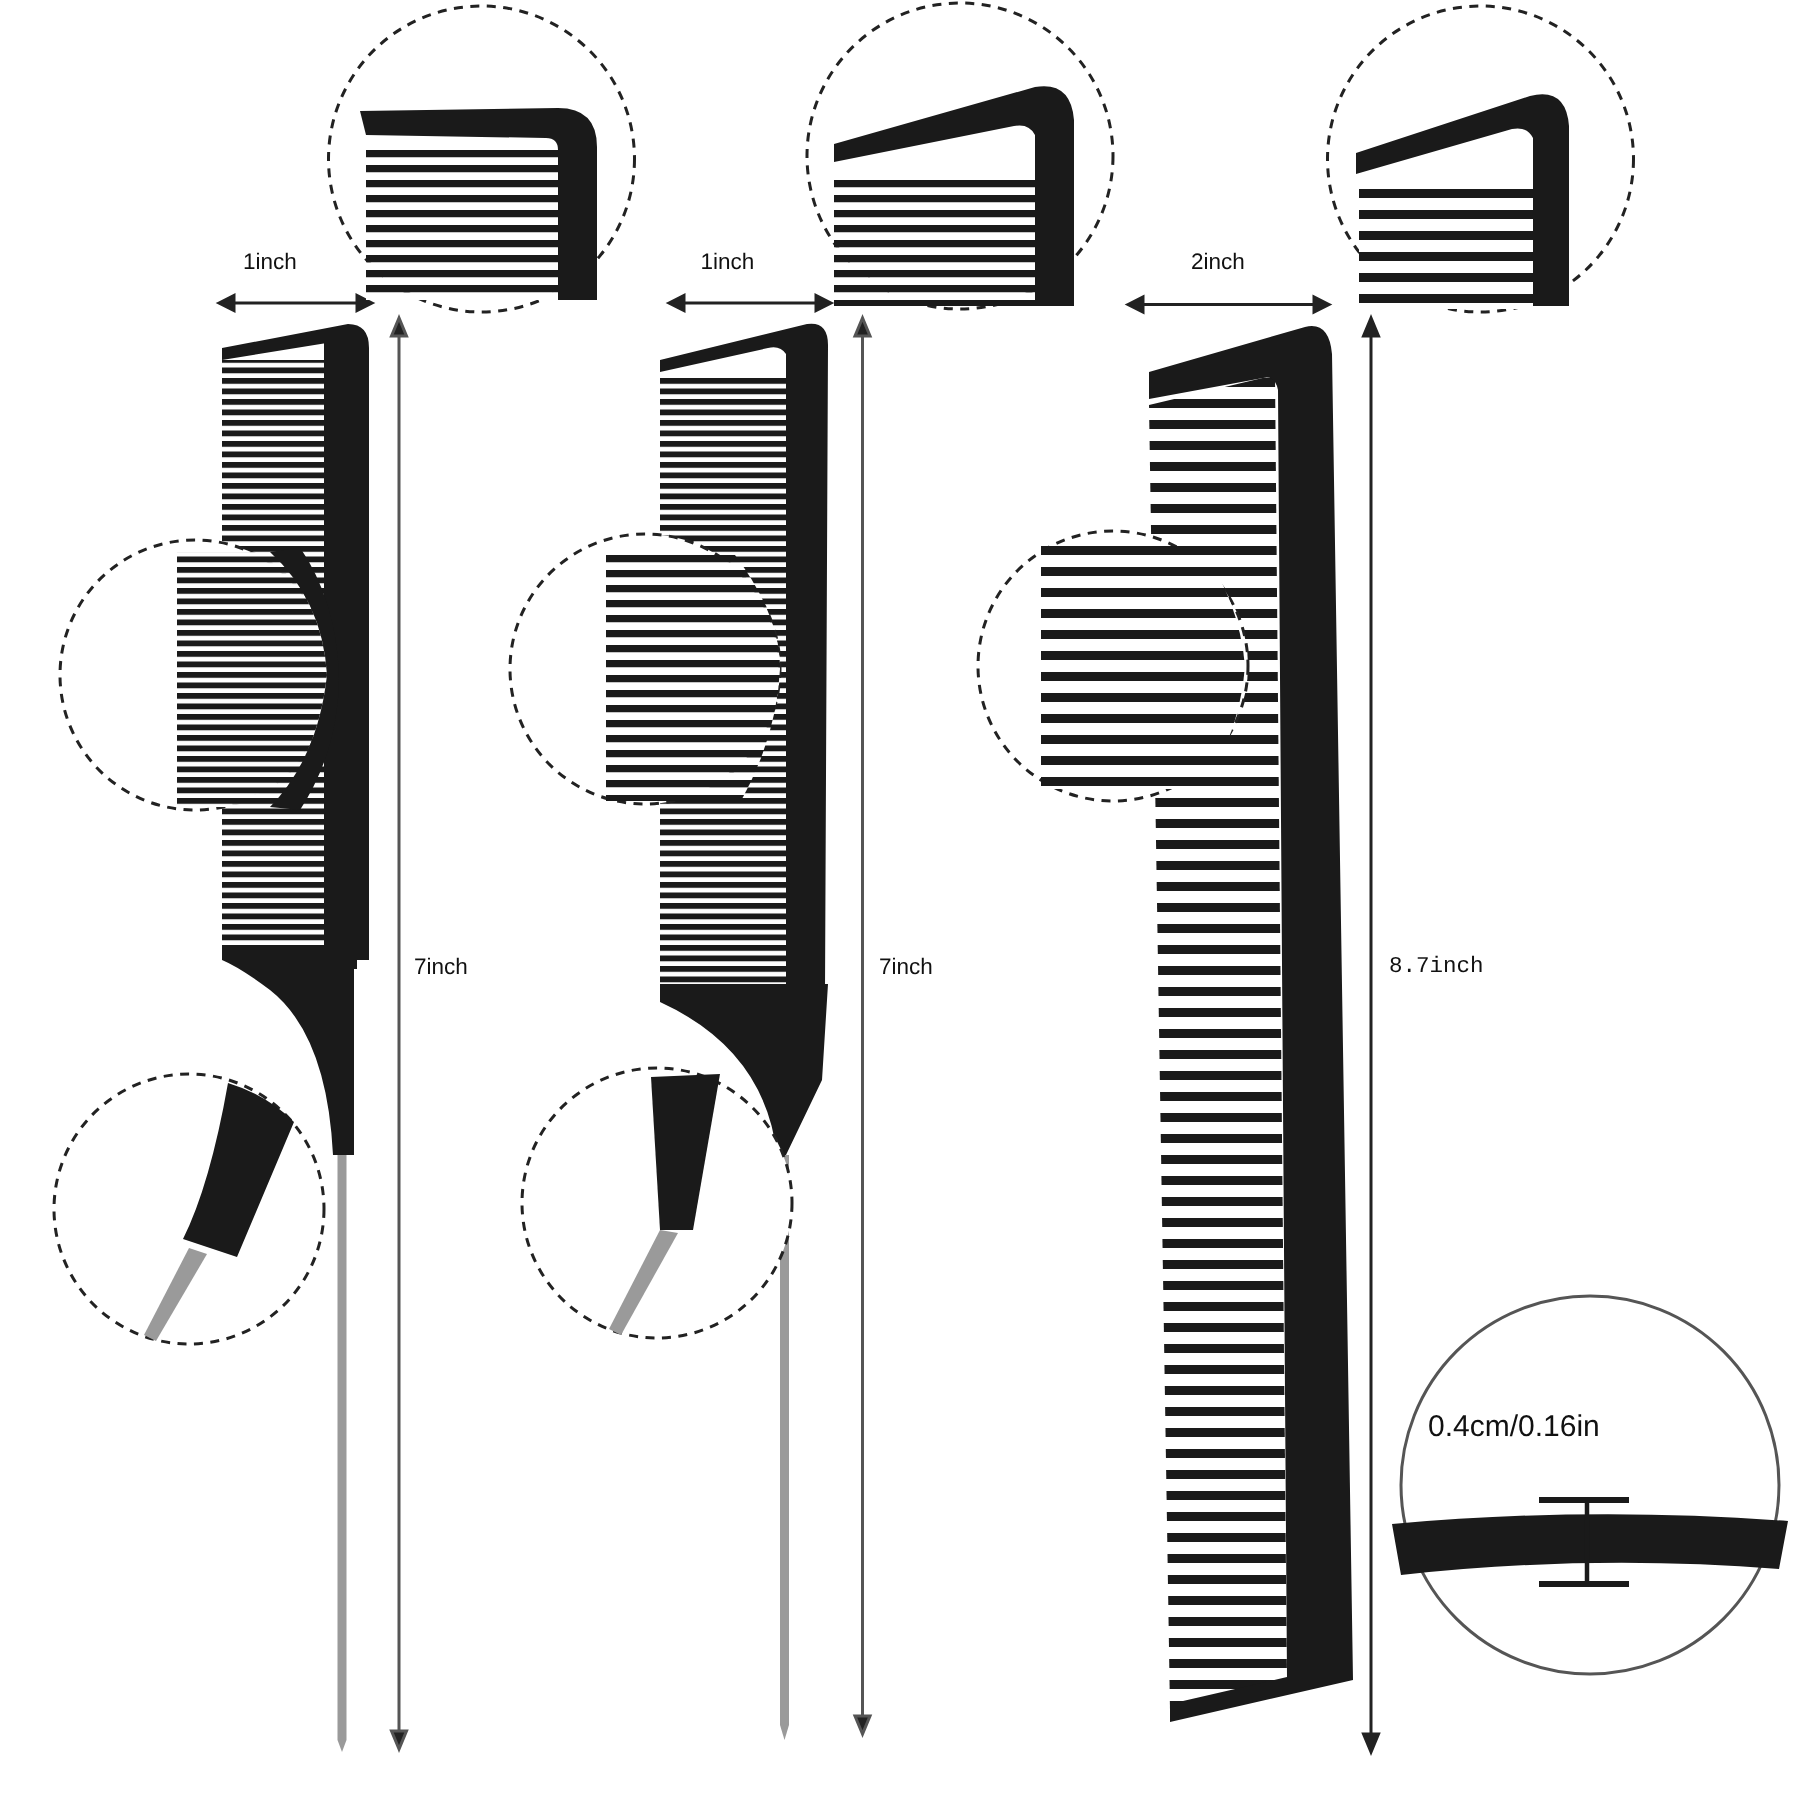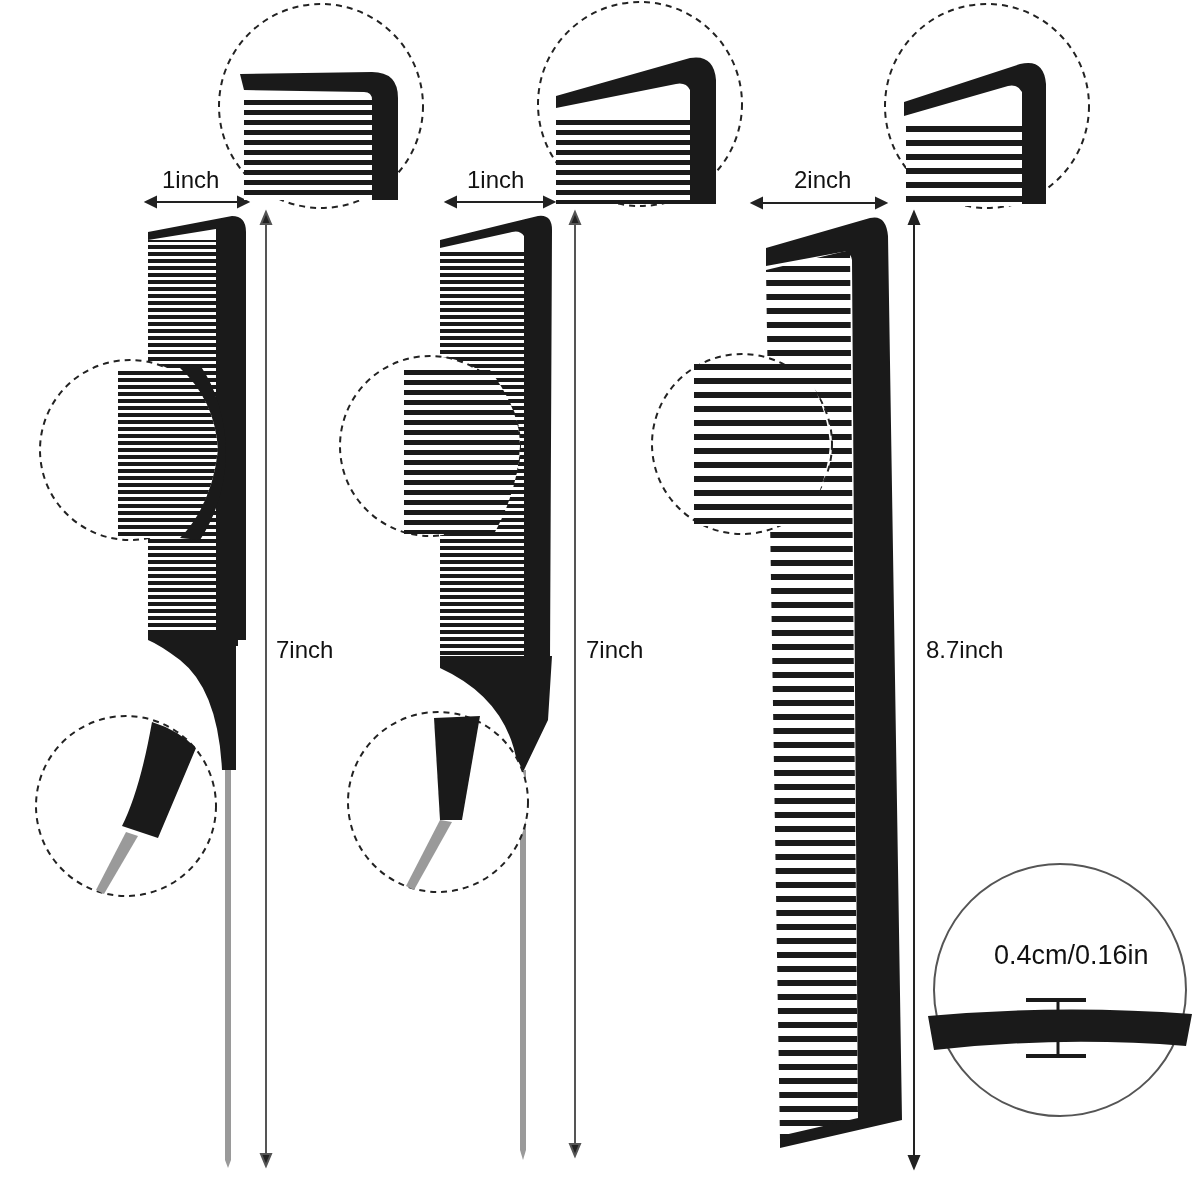--- a/index.html
+++ b/index.html
@@ -1,17 +1,17 @@
 <!DOCTYPE html>
 <html><head>
 <meta charset="utf-8">
 <style>
   html, body { margin:0; padding:0; background:#ffffff; }
   body { width:1200px; height:1200px; position:relative; overflow:hidden; font-family:"Liberation Sans", sans-serif; }
-  .label { position:absolute; font-size:24px; color:#111; white-space:nowrap; }
+  .label { position:absolute; font-size:15px; color:#111; white-space:nowrap; }
   svg { position:absolute; left:0; top:0; }
 </style>
 </head>
 <body>
 
 <svg width="1200" height="1200" viewBox="0 0 1200 1200">
   <defs>
     <pattern id="teeth" width="4" height="7" patternUnits="userSpaceOnUse">
       <rect width="4" height="4" fill="#1a1a1a"></rect>
       <rect y="4" width="4" height="3" fill="#ffffff"></rect>
@@ -127,15 +127,15 @@
     <line x1="1026" y1="1056" x2="1086" y2="1056" stroke="#1a1a1a" stroke-width="4"></line>
   </g>
 </svg>
 
 <span class="label" style="left:162px;top:166px;">1inch</span>
 <span class="label" style="left:467px;top:166px;">1inch</span>
 <span class="label" style="left:794px;top:166px;">2inch</span>
 
 <span class="label" style="left:276px;top:636px;">7inch</span>
 <span class="label" style="left:586px;top:636px;">7inch</span>
-<span class="label" style="left:926px;top:636px;">8.7inch</span>
+<span class="label" style="left:926px;top:636px;font-family:Liberation Mono, monospace;">8.7inch</span>
 
-<span class="label" style="left:994px;top:940px;font-size:27px;">0.4cm/0.16in</span>
+<span class="label" style="left:952px;top:940px;font-size:20px;">0.4cm/0.16in</span>
 
 </body></html>

